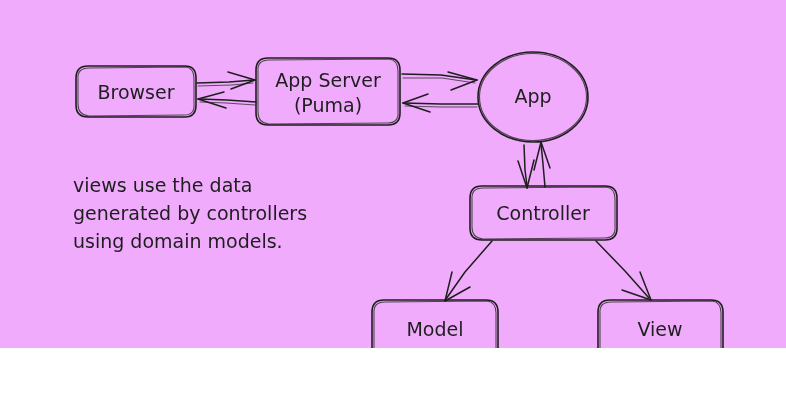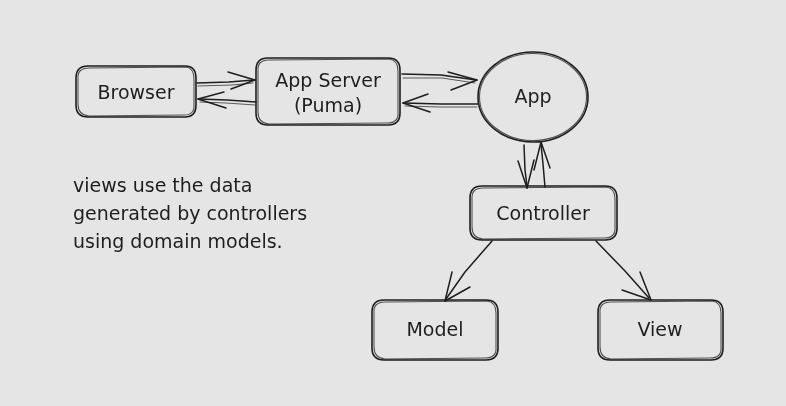--- a/index.html
+++ b/index.html
@@ -3,22 +3,22 @@
 <meta charset="utf-8">
 <style>
   html, body {
     margin: 0;
     padding: 0;
     background: #ffffff;
   }
   #canvas {
     position: relative;
     width: 786px;
-    height: 406px;
-    background: #e5e5e5;
+    height: 348px;
+    background: #f0abfc;
     overflow: hidden;
     font-family: "DejaVu Sans", sans-serif;
   }
   svg.diagram {
     position: absolute;
     left: 0;
     top: 0;
     width: 786px;
     height: 406px;
   }

